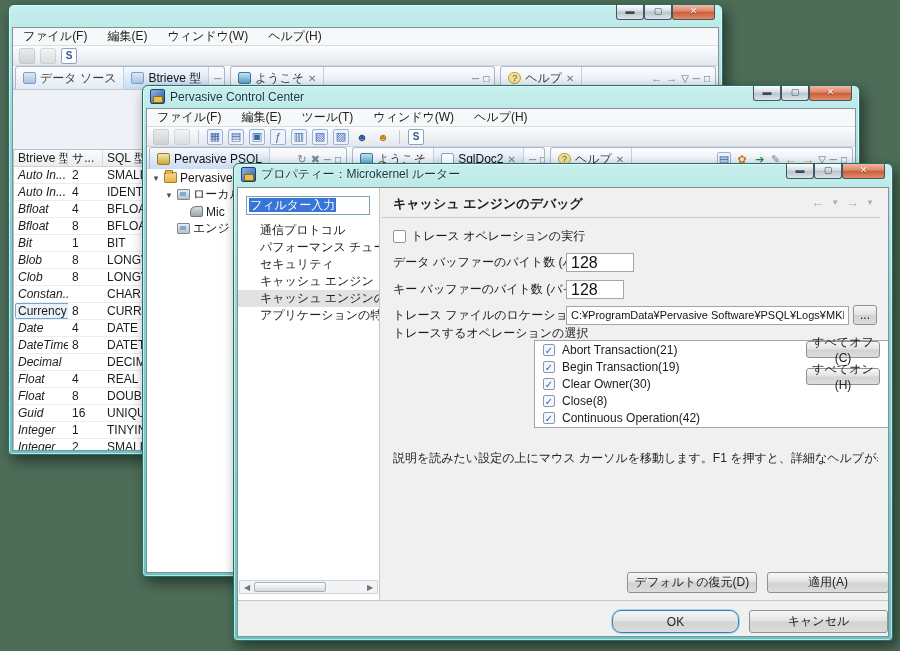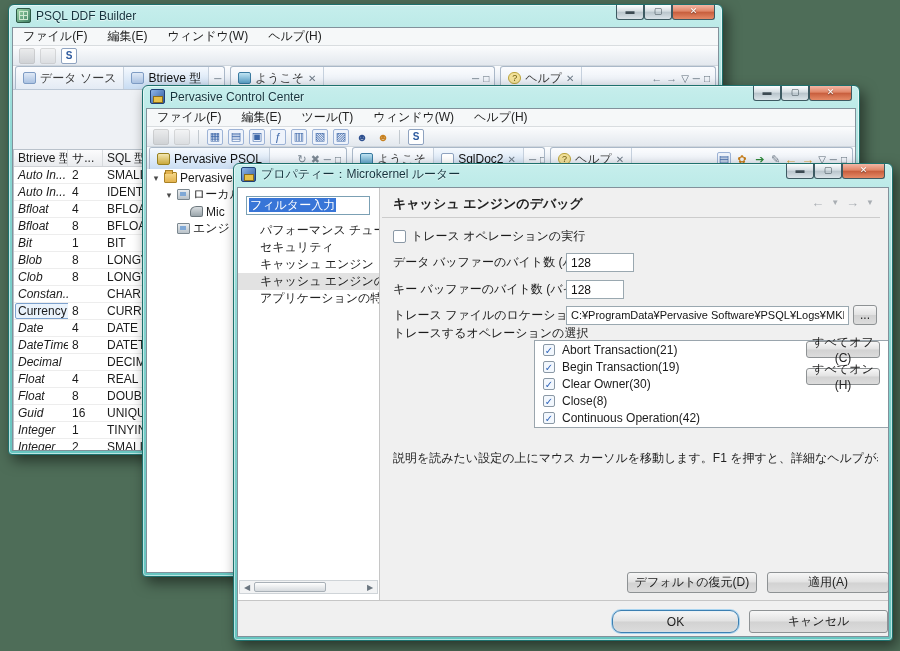--- a/index.html
+++ b/index.html
@@ -94,42 +94,38 @@
   .cat.selected { background:#e2e2e2; }
   .dlg-left .hscroll { bottom:6px; }
   .ptitle { position:absolute; left:13px; top:7px; font-weight:bold; font-size:13px; color:#222; }
   .navarrows { position:absolute; right:14px; top:7px; display:flex; gap:7px; align-items:center; color:#a8adb2; font-size:13px; }
   .navarrows small { font-size:8px; }
   .psep { position:absolute; left:2px; right:8px; top:29px; height:1px; background:#cccccc; }
   .frow { position:absolute; left:13px; display:flex; align-items:center; white-space:nowrap; }
   .cb { width:13px; height:13px; background:#fff; border:1px solid #8a98a5; border-radius:2px; margin-right:5px; flex:0 0 auto;
     font-size:10px; line-height:11px; text-align:center; color:#2d62b8; font-weight:bold; }
   .cb.checked { background:#f2f7fd; }
-  .tin { height:19px; border:1px solid #9aa8b0; background:#fff; padding:0 4px; font-size:12px; font-family:inherit; color:#111; }
+  .tin { height:19px; border:1px solid #9aa8b0; background:#fff; padding:0 4px; font-size:16px; font-family:inherit; color:#111; }
   .browse-btn { width:24px; height:20px; margin-left:4px; }
   .w7btn { background:linear-gradient(#f7f7f7,#e2e2e2 48%,#d2d2d2 52%,#dcdcdc); border:1px solid #8e9294; border-radius:3px;
     font-size:12px; color:#222; text-align:center; display:inline-flex; align-items:center; justify-content:center; font-family:inherit; }
   .w7btn.focusd { border-color:#3c7fb1; box-shadow:0 0 0 1px #a9d4f0, inset 0 0 2px #cfe8f8; }
   .opsbox { position:absolute; left:154px; top:152px; width:432px; height:88px; background:#fff; border:1px solid #9aa5ad; overflow:hidden; }
   .oprow { height:17px; display:flex; align-items:center; padding-left:8px; white-space:nowrap; }
   .oprow .cb { width:12px; height:12px; margin-right:7px; }
   .sidebtn { position:absolute; width:74px; height:17px;margin-left:32px; }
   .helpline { position:absolute; left:13px; top:262px; right:10px; color:#222; white-space:nowrap; overflow:hidden; }
   .dlg-bottom { position:absolute; left:0; right:0; top:412px; bottom:0; background:#f0f0f0; border-top:1px solid #c6c6c6; }
 </style>
 </head>
 <body>
 
 <div class="desktop">
 
   <section class="window" style="left:8px; top:4px; width:715px; height:451px;">
-    <div class="titlebar">
-      <span class="app-ico ddf"></span>
-      <span class="title-text">PSQL DDF Builder</span>
-    </div>
     <div class="win-controls">
       <div class="ctrl">▬</div>
       <div class="ctrl">▢</div>
       <div class="ctrl close">✕</div>
     </div>
     <div class="winbody">
       <div class="menubar">
           <span class="menu-item">ファイル(F)</span>
           <span class="menu-item">編集(E)</span>
           <span class="menu-item">ウィンドウ(W)</span>
@@ -409,20 +405,23 @@
       <div class="ctrl">▬</div>
       <div class="ctrl">▢</div>
       <div class="ctrl close">✕</div>
     </div>
     <div class="dlg-body">
 
       <div class="dlg-left">
         <div class="filter-box"><b>フィルター入力</b></div>
         <div class="cats">
             <div class="cat">
+            <span>通信プロトコル</span>
+          </div>
+            <div class="cat">
             <span>パフォーマンス チューニング</span>
           </div>
             <div class="cat">
             <span>セキュリティ</span>
           </div>
             <div class="cat">
             <span>キャッシュ エンジン</span>
           </div>
             <div class="cat selected">
             <span>キャッシュ エンジンのデバッグ</span>

